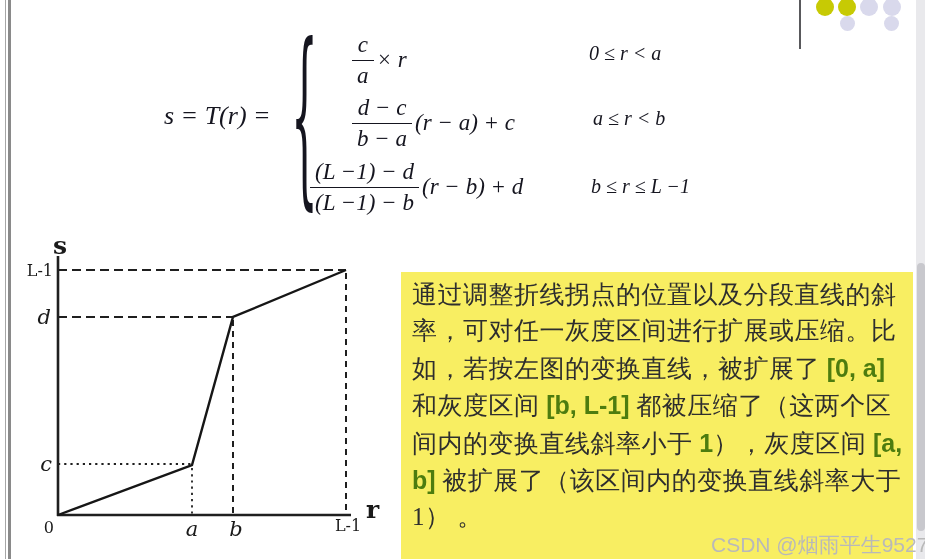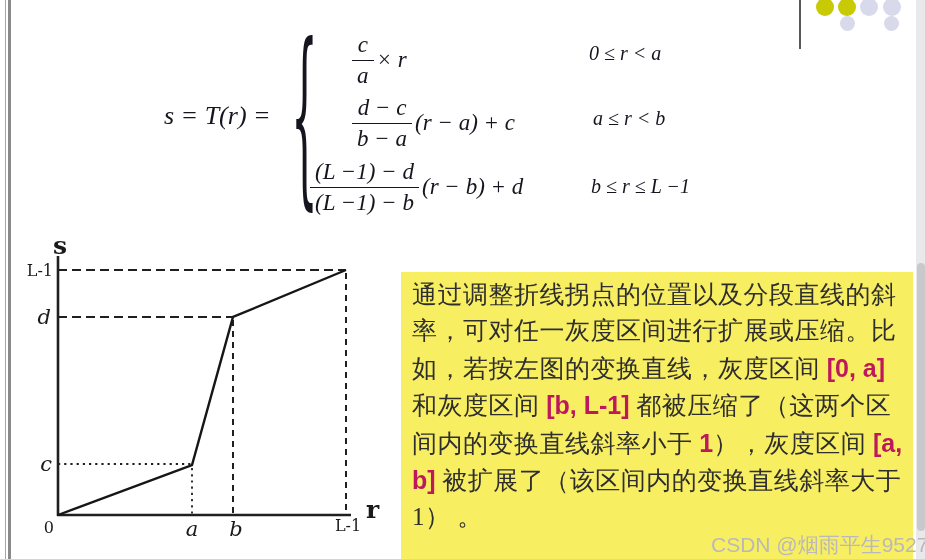--- a/index.html
+++ b/index.html
@@ -39,21 +39,21 @@
   .graph .tick{font-size:16px;}
   .graph .var{font-size:21px;font-style:italic;}
   .graph .axis-label{font-size:25px;font-weight:bold;}
   
   .note{
     position:absolute;left:401px;top:272px;width:512px;height:289px;
     background:#f8ee62;box-sizing:border-box;padding:5px 0 0 11px;
     font-size:25px;line-height:36.4px;color:#2e2e2e;letter-spacing:0.5px;
   }
   .note .line{white-space:pre;}
-  .note .b{font-family:"Liberation Sans",sans-serif;font-weight:bold;color:#be185d;letter-spacing:0;}
+  .note .b{font-family:"Liberation Sans",sans-serif;font-weight:bold;color:#4d7c0f;letter-spacing:0;}
   
   .watermark{
     position:absolute;left:711px;top:531px;font-size:21px;color:#b9b9b9;
     font-family:"Liberation Sans",sans-serif;white-space:pre;
   }
 </style>
 </head>
 <body>
 
 <div class="vline" style="left:5px;width:1px;background:#a6a6a6;"></div>
@@ -124,20 +124,20 @@
   <text class="var" x="236" y="311" text-anchor="middle">b</text>
   <text class="tick" x="348" y="306" text-anchor="middle">L-1</text>
 
   <text class="axis-label" x="53" y="29" fill="#e2423c">s</text>
   <text class="axis-label" x="366" y="293" fill="#e2423c">r</text>
 </svg>
 
 <div class="note">
   <div class="line"><span>通过调整折线拐点的位置以及分段直线的斜</span></div>
   <div class="line"><span>率，可对任一灰度区间进行扩展或压缩。比</span></div>
-  <div class="line"><span>如，若按左图的变换直线，灰度区间 </span><span class="b">[0, a]</span></div>
+  <div class="line"><span>如，若按左图的变换直线，被扩展了 </span><span class="b">[0, a]</span></div>
   <div class="line"><span>和灰度区间 </span><span class="b">[b, L-1]</span><span> 都被压缩了（这两个区</span></div>
   <div class="line"><span>间内的变换直线斜率小于 </span><span class="b">1</span><span>），灰度区间 </span><span class="b">[a,</span></div>
   <div class="line"><span class="b">b]</span><span> 被扩展了（该区间内的变换直线斜率大于</span></div>
   <div class="line"><span>1） 。</span></div>
 </div>
 
 <div class="watermark">CSDN @烟雨平生9527</div>
 
 </body></html>

